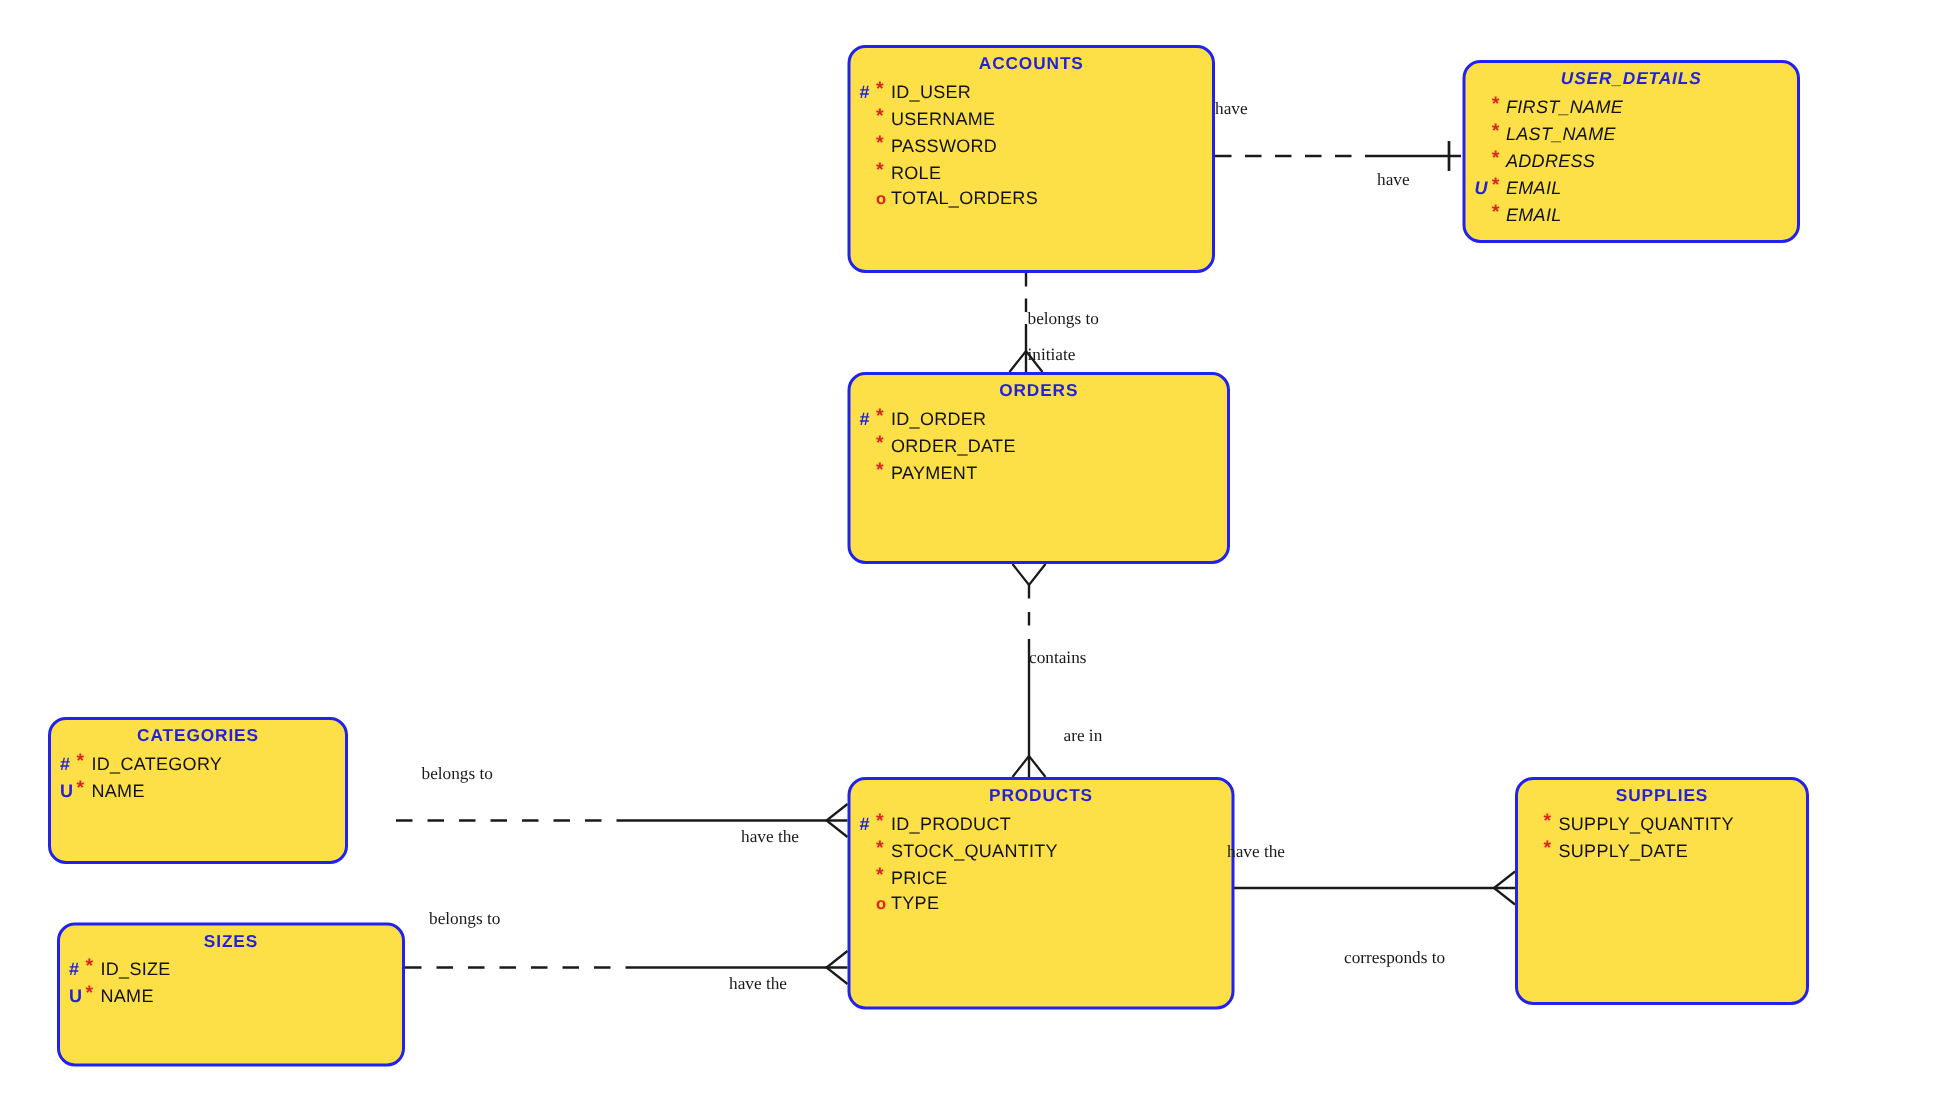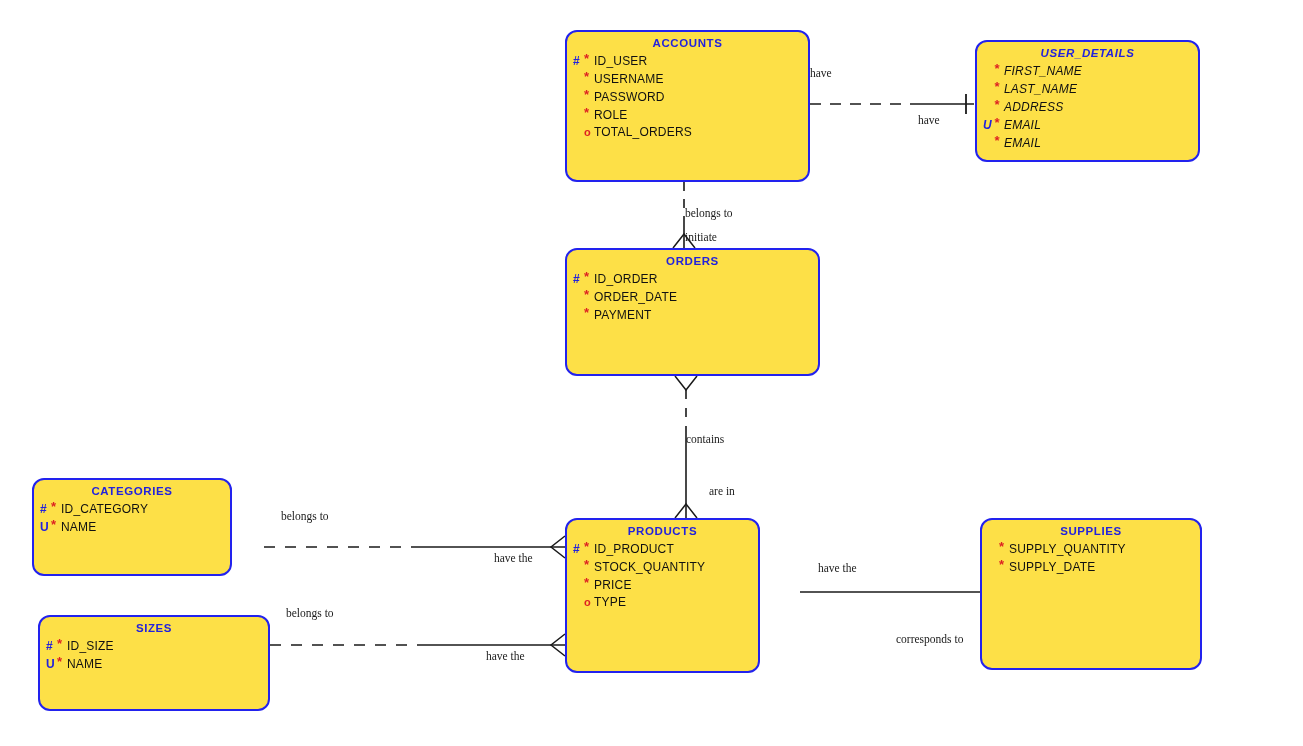--- a/index.html
+++ b/index.html
@@ -207,21 +207,21 @@
         <span class="attr-name">ORDER_DATE</span>
       </li>
       <li class="attr">
         <span class="m-key"></span>
         <span class="m-opt star">*</span>
         <span class="attr-name">PAYMENT</span>
       </li>
     </ul>
   </div>
 
-  <div class="entity" style="left:565px; top:518px; width:195px; height:155px;">
+  <div class="entity" style="left:565px; top:518px; width:258px; height:155px;">
     <div class="entity-title">PRODUCTS</div>
     <ul class="attr-list">
       <li class="attr">
         <span class="m-key">#</span>
         <span class="m-opt star">*</span>
         <span class="attr-name">ID_PRODUCT</span>
       </li>
       <li class="attr">
         <span class="m-key"></span>
         <span class="m-opt star">*</span>
@@ -265,21 +265,21 @@
         <span class="attr-name">ID_SIZE</span>
       </li>
       <li class="attr">
         <span class="m-key">U</span>
         <span class="m-opt star">*</span>
         <span class="attr-name">NAME</span>
       </li>
     </ul>
   </div>
 
-  <div class="entity" style="left:980px; top:518px; width:222px; height:152px;">
+  <div class="entity" style="left:1010px; top:518px; width:196px; height:152px;">
     <div class="entity-title">SUPPLIES</div>
     <ul class="attr-list">
       <li class="attr">
         <span class="m-key"></span>
         <span class="m-opt star">*</span>
         <span class="attr-name">SUPPLY_QUANTITY</span>
       </li>
       <li class="attr">
         <span class="m-key"></span>
         <span class="m-opt star">*</span>

